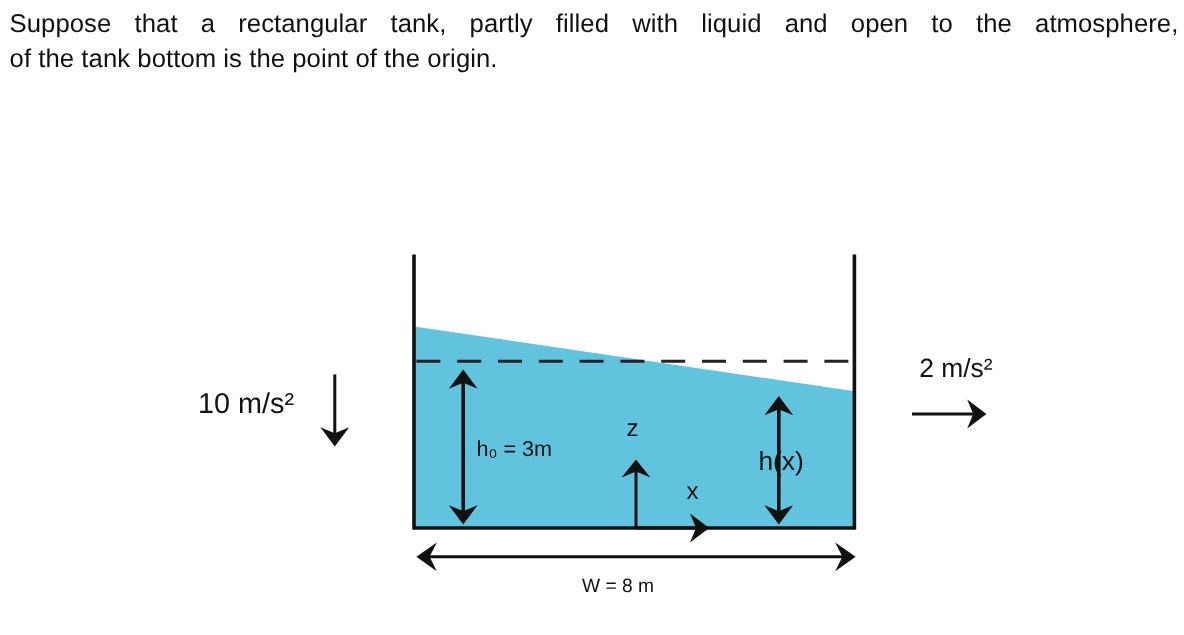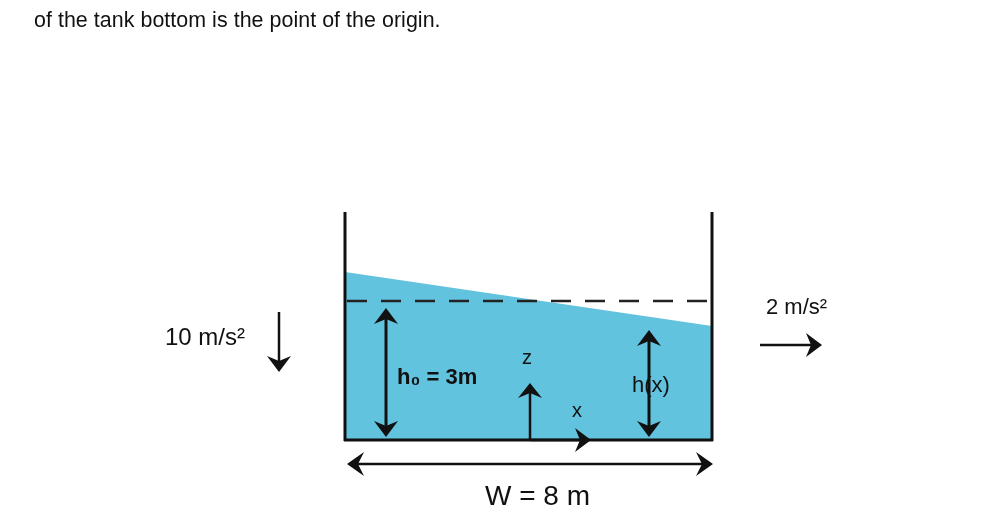--- a/index.html
+++ b/index.html
@@ -1,27 +1,28 @@
 <!DOCTYPE html>
 <html><head>
 <meta charset="utf-8">
 <style>
   html, body { margin:0; padding:0; background:#ffffff; }
   body { width:987px; height:529px; position:relative; overflow:hidden;
          font-family:"Liberation Sans", sans-serif; color:#111; }
   .para { position:absolute; left:8px; top:6px; width:974px;
           font-size:21.4px; line-height:29.2px; text-align:justify; letter-spacing:0.05px; }
   .para .line { display:block; text-align:justify; text-align-last:justify; white-space:nowrap; }
-  .para .line.last { text-align-last:left;margin-left:26px; }
+  .para .line.last { text-align-last:left; }
   svg { position:absolute; left:0; top:0; }
 </style>
 </head>
 <body>
 
 <div class="para">
+  <span class="line">Suppose that a rectangular tank, partly filled with liquid and open to the atmosphere,</span>
   <span class="line last">of the tank bottom is the point of the origin.</span>
 </div>
 
 <svg width="987" height="529" viewBox="0 0 987 529">
   <defs>
     <marker id="ah" markerWidth="10" markerHeight="10" refX="7" refY="5" orient="auto" markerUnits="userSpaceOnUse">
       <path d="M0,0 L9,5 L0,10 L3,5 Z" fill="#111"></path>
     </marker>
     <marker id="ahL" markerWidth="22" markerHeight="22" refX="16" refY="11" orient="auto" markerUnits="userSpaceOnUse">
       <path d="M0,0 L18,11 L0,22 L6,11 Z" fill="#111"></path>
@@ -72,17 +73,17 @@
   </g>
 
   <g>
     <line x1="760" y1="345" x2="812" y2="345" stroke="#111" stroke-width="2.5"></line>
     <path d="M822,345 L806,333 L811,345 L806,357 Z" fill="#111"></path>
   </g>
 </svg>
 
 <div style="position:absolute; left:165px; top:323px; font-size:24px;">10 m/s²</div>
 <div style="position:absolute; left:754px; top:294px; font-size:22px;margin-left:12px;">2 m/s²</div>
-<div style="position:absolute; left:397px; top:364px; font-size:22px;font-weight:bold;">h₀ = 3m</div>
+<div style="position:absolute; left:397px; top:364px; font-size:18px;">h₀ = 3m</div>
 <div style="position:absolute; left:522px; top:346px; font-size:20px;">z</div>
 <div style="position:absolute; left:572px; top:399px; font-size:20px;">x</div>
 <div style="position:absolute; left:632px; top:372px; font-size:22px;">h(x)</div>
-<div style="position:absolute; left:485px; top:480px; font-size:28px;">W = 8 m</div>
+<div style="position:absolute; left:485px; top:480px; font-size:16px;">W = 8 m</div>
 
 </body></html>

